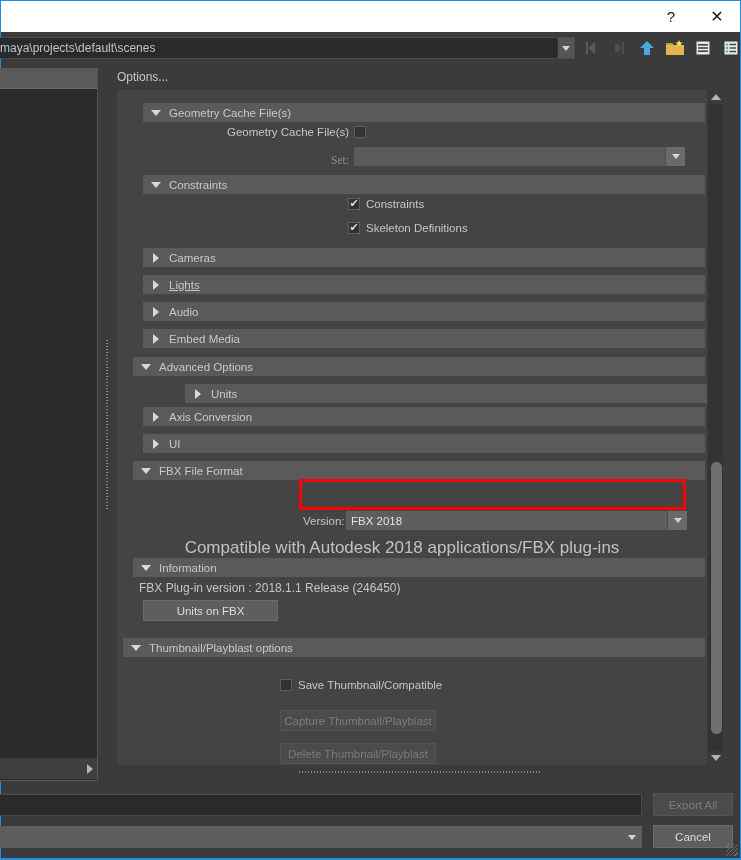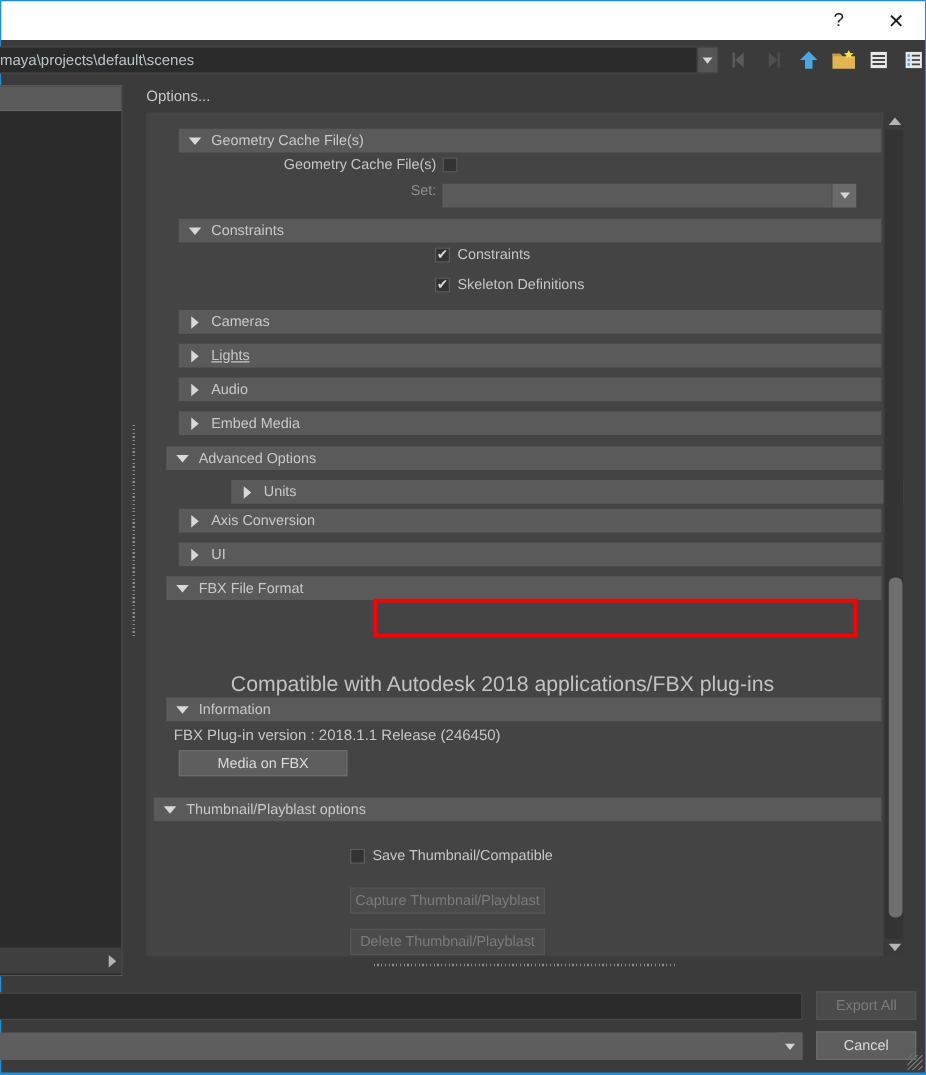--- a/index.html
+++ b/index.html
@@ -331,21 +331,21 @@
             <span class="tri-open"></span>
           </span>
         <span>Geometry Cache File(s)</span>
       </div>
 
       <div class="row" style="left:110px; top:36px; width:300px; display:flex; align-items:center; gap:5px;">
         <span class="lbl">Geometry Cache File(s)</span>
         <span class="chk"></span>
       </div>
 
-      <div class="row" style="left:196px; top:57px; width:372px; display:flex; align-items:flex-start;">
+      <div class="row" style="left:196px; top:57px; width:372px; display:flex; align-items:flex-end;font-family:Liberation Serif, serif;">
         <span class="lbl dim" style="width:36px; text-align:right; margin-right:5px;">Set:</span>
         <span class="combo-wrap">
           <span class="field empty" style="width:311px;"></span>
           <span class="combo-arrow">
               <span class="caret-down"></span>
             </span>
         </span>
       </div>
 
       <div class="row section" style="left:26px; top:85px; width:562px;">
@@ -426,33 +426,42 @@
       </div>
 
       <div class="row section" style="left:16px; top:371px; width:572px;">
         <span class="tw">
             <span class="tri-open"></span>
           </span>
         <span>FBX File Format</span>
       </div>
 
 
+      <div class="row" style="left:186px; top:421px; display:flex; align-items:center;">
+        <span class="lbl" style="width:38px; text-align:right; margin-right:5px;">Version:</span>
+        <span class="combo-wrap">
+          <span class="field" style="width:321px;">FBX 2018</span>
+          <span class="combo-arrow">
+              <span class="caret-down"></span>
+            </span>
+        </span>
+      </div>
 
       <div class="row compat" style="left:0px; top:448px; width:570px; text-align:center;">Compatible with Autodesk 2018 applications/FBX plug-ins</div>
 
       <div class="row section" style="left:16px; top:468px; width:572px;">
         <span class="tw">
             <span class="tri-open"></span>
           </span>
         <span>Information</span>
       </div>
 
       <div class="row infotext" style="left:22px; top:491px;">FBX Plug-in version :  2018.1.1 Release (246450)</div>
 
-      <div class="row btn" style="left:26px; top:510px; width:135px;">Media on FBX</div>
+      <div class="row btn" style="left:26px; top:510px; width:135px;">Units on FBX</div>
 
       <div class="row section" style="left:6px; top:548px; width:582px;">
         <span class="tw">
             <span class="tri-open"></span>
           </span>
         <span>Thumbnail/Playblast options</span>
       </div>
 
       <div class="row" style="left:163px; top:589px; display:flex; align-items:center; gap:6px;">
         <span class="chk"></span>

